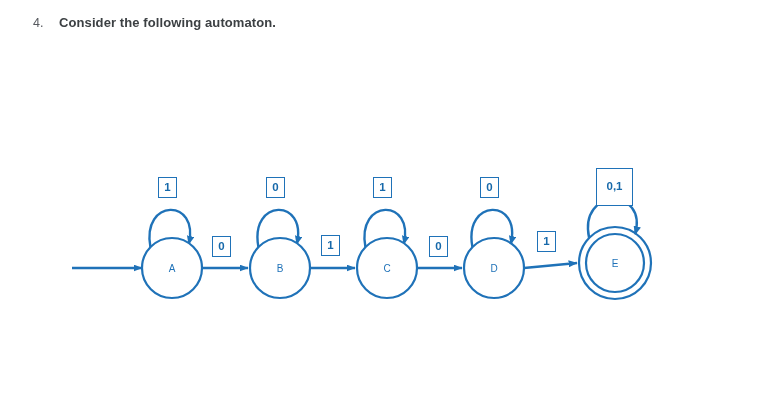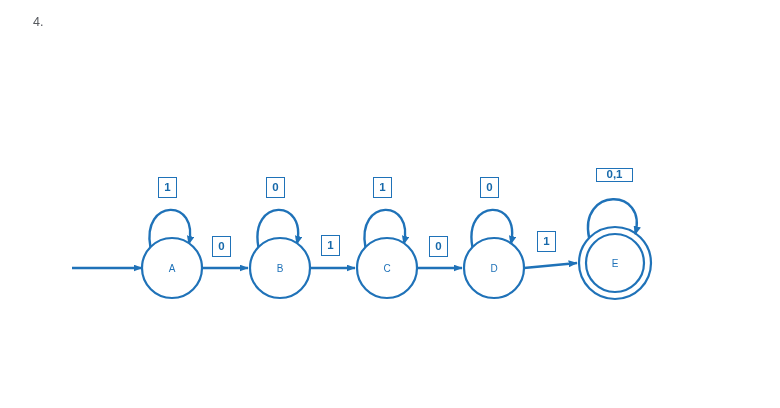--- a/index.html
+++ b/index.html
@@ -74,20 +74,21 @@
     white-space: nowrap;
   }
 </style>
 </head>
 <body>
 
 <div id="page">
 
   <div class="question-block">
     <span class="q-number">4.</span>
+    <span class="q-text">Consider the following automaton.</span>
   </div>
 
   <svg id="automaton-canvas" viewBox="0 0 780 408">
     <defs>
       <marker id="arrowhead" markerWidth="9" markerHeight="7" refX="8.4" refY="3.5" orient="auto" markerUnits="userSpaceOnUse">
         <path d="M0,0 L9,3.5 L0,7 Z" fill="#1f72b8"></path>
       </marker>
       <marker id="arrowhead-loop" markerWidth="9" markerHeight="7.5" refX="8" refY="3.75" orient="auto" markerUnits="userSpaceOnUse">
         <path d="M0,0 L9,3.75 L0,7.5 Z" fill="#1f72b8"></path>
       </marker>
@@ -118,20 +119,20 @@
   <div id="labels-layer">
       <div class="state-label" style="left: 172px; top: 268px;">A</div>
       <div class="state-label" style="left: 280px; top: 268px;">B</div>
       <div class="state-label" style="left: 387px; top: 268px;">C</div>
       <div class="state-label" style="left: 494px; top: 268px;">D</div>
       <div class="state-label" style="left: 615px; top: 263px;">E</div>
       <div class="label-box" style="left: 158px; top: 177px; width: 19px; height: 21px;">1</div>
       <div class="label-box" style="left: 266px; top: 177px; width: 19px; height: 21px;">0</div>
       <div class="label-box" style="left: 373px; top: 177px; width: 19px; height: 21px;">1</div>
       <div class="label-box" style="left: 480px; top: 177px; width: 19px; height: 21px;">0</div>
-      <div class="label-box" style="left: 596px; top: 168px; width: 37px; height: 14px;">0,1</div>
+      <div class="label-box" style="left: 596px; top: 168px; width: 37px; height: 38px;">0,1</div>
       <div class="label-box" style="left: 212px; top: 236px; width: 19px; height: 21px;">0</div>
       <div class="label-box" style="left: 321px; top: 235px; width: 19px; height: 21px;">1</div>
       <div class="label-box" style="left: 429px; top: 236px; width: 19px; height: 21px;">0</div>
       <div class="label-box" style="left: 537px; top: 231px; width: 19px; height: 21px;">1</div>
     </div>
 
 </div>
 
 </body></html>

